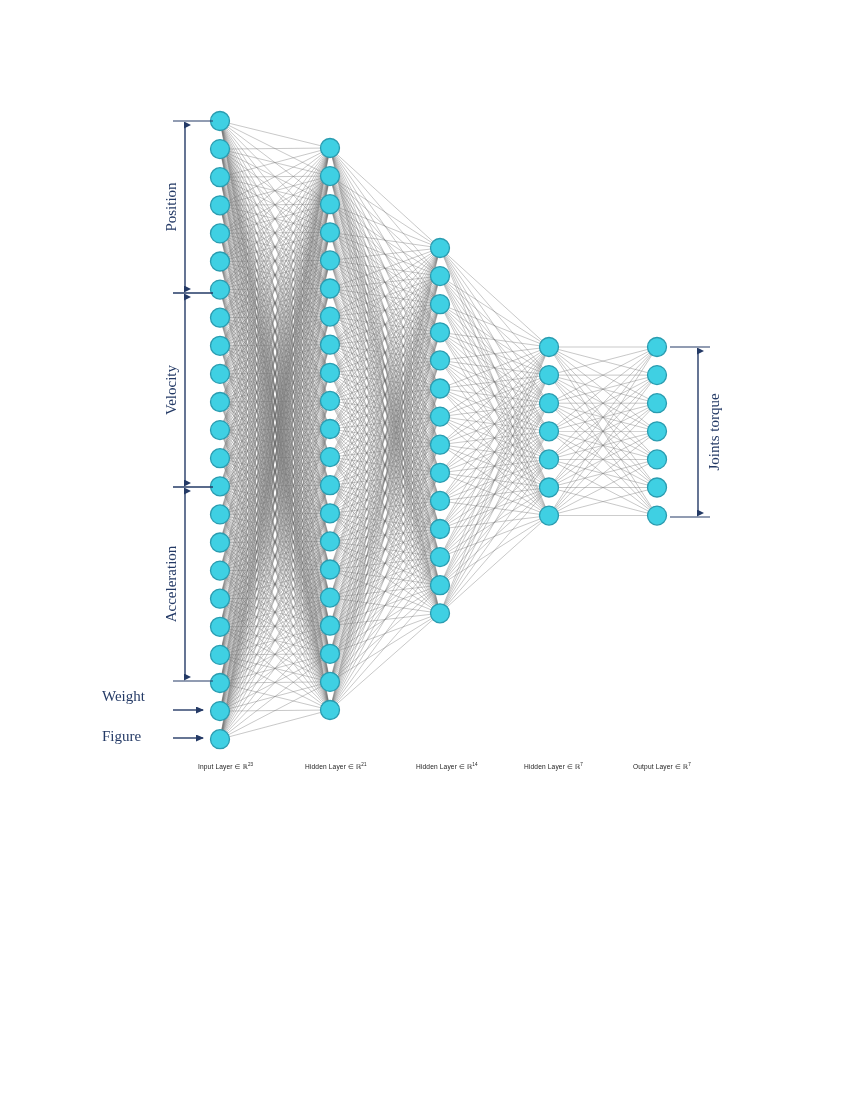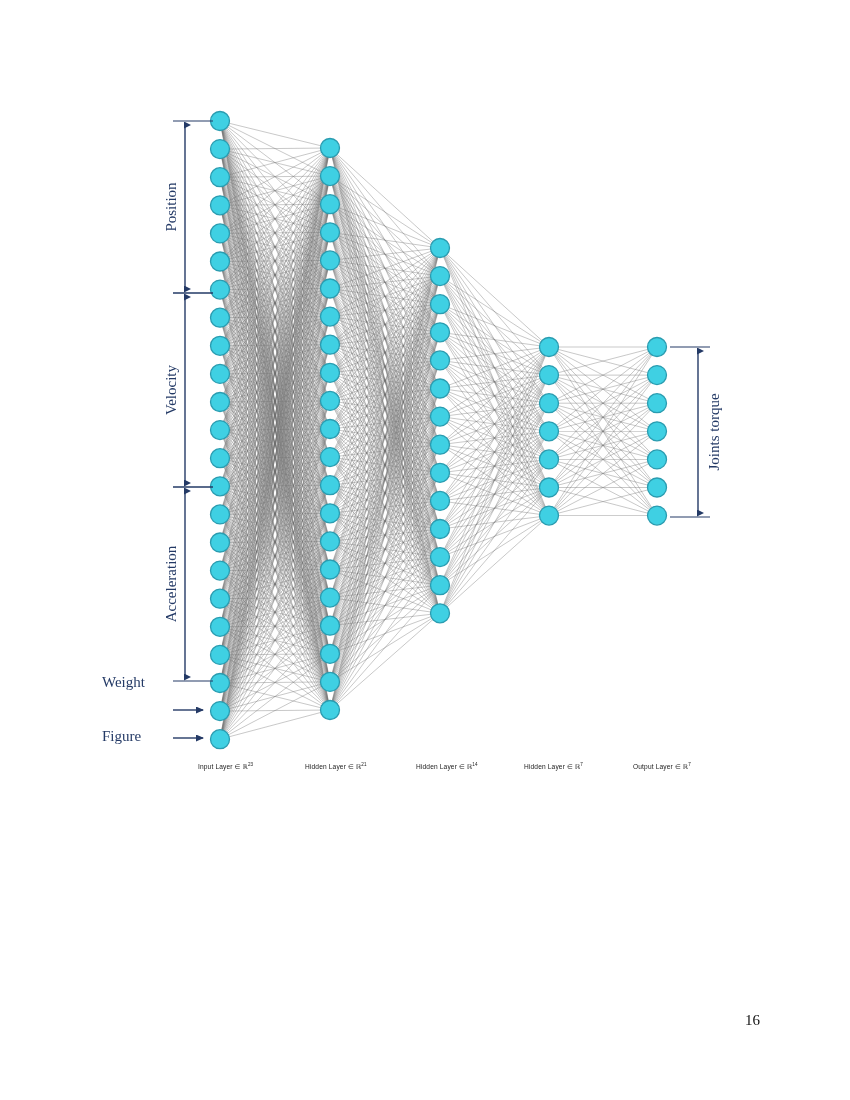--- a/index.html
+++ b/index.html
@@ -1126,20 +1126,19 @@
         <div class="layer-label" style="left: 305px; top: 763px;"><span>Hidden Layer ∈ ℝ</span><sup>21</sup></div>
         <div class="layer-label" style="left: 416px; top: 763px;"><span>Hidden Layer ∈ ℝ</span><sup>14</sup></div>
         <div class="layer-label" style="left: 524px; top: 763px;"><span>Hidden Layer ∈ ℝ</span><sup>7</sup></div>
         <div class="layer-label" style="left: 633px; top: 763px;"><span>Output Layer ∈ ℝ</span><sup>7</sup></div>
       </div>
     <div id="bracket-labels">
         <div class="bracket-label" style="left: 0px; top: 0px; transform: translate(171px, 207px) rotate(-90deg) translate(-50%, -50%); transform-origin: 0px 0px;">Position</div>
         <div class="bracket-label" style="left: 0px; top: 0px; transform: translate(171px, 390px) rotate(-90deg) translate(-50%, -50%); transform-origin: 0px 0px;">Velocity</div>
         <div class="bracket-label" style="left: 0px; top: 0px; transform: translate(171px, 584px) rotate(-90deg) translate(-50%, -50%); transform-origin: 0px 0px;">Acceleration</div>
         <div class="bracket-label" style="left: 0px; top: 0px; transform: translate(714px, 432px) rotate(-90deg) translate(-50%, -50%); transform-origin: 0px 0px;">Joints torque</div>
-        <div class="side-label" style="left: 102px; top: 674px;">Weight</div>
+        <div class="side-label" style="left: 102px; top: 688px;">Weight</div>
         <div class="side-label" style="left: 102px; top: 728px;">Figure</div>
       </div>
   </div>
 
-  <div id="page-number">16</div>
 
 </div>
 
 </body></html>

